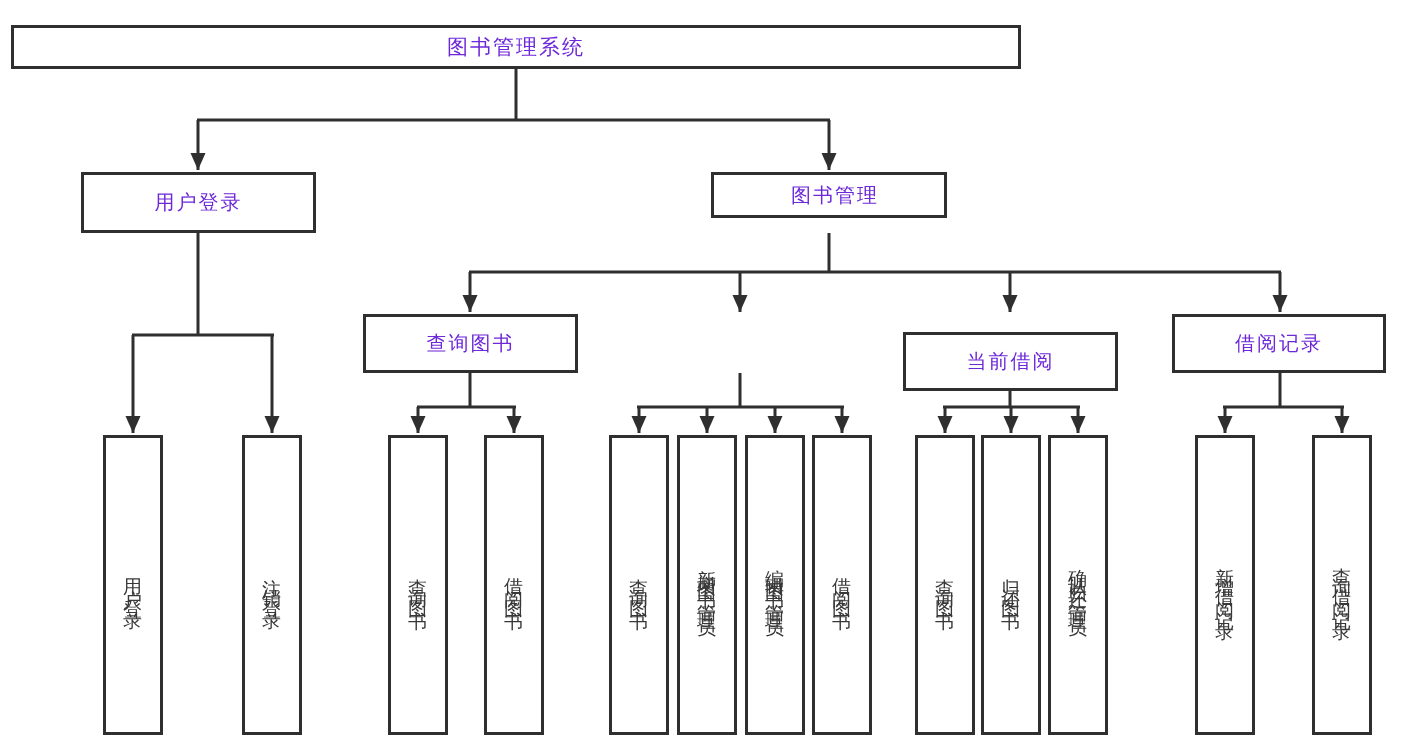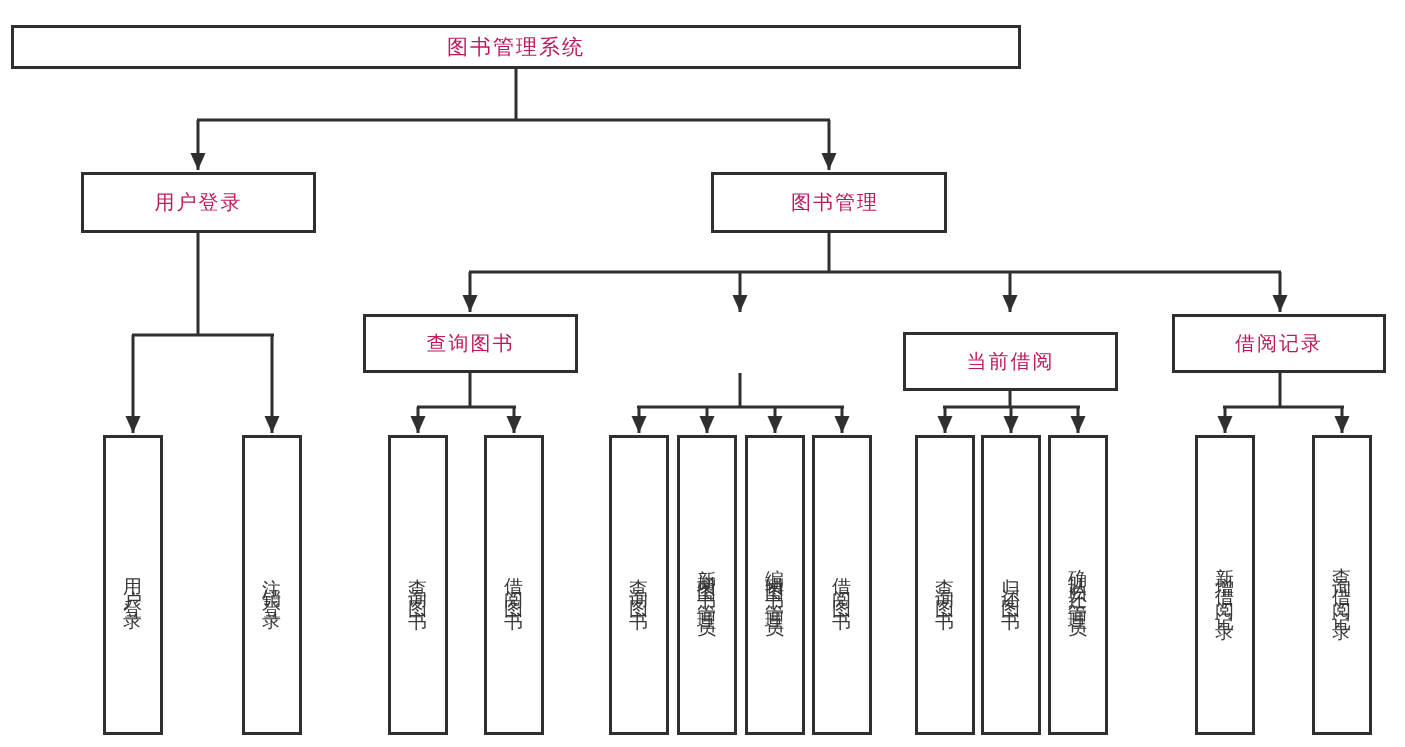--- a/index.html
+++ b/index.html
@@ -4,21 +4,21 @@
 <style>
   html,body{margin:0;padding:0;background:#ffffff;}
   #canvas{
     position:relative;width:1405px;height:747px;background:#ffffff;
     font-family:"Liberation Sans","DejaVu Sans",sans-serif;overflow:hidden;
   }
   #edges{position:absolute;left:0;top:0;width:1405px;height:747px;}
   .box{
     position:absolute;box-sizing:border-box;border:3px solid #2f2f2f;background:#ffffff;
     display:flex;align-items:center;justify-content:center;
-    color:#be185d;font-size:20px;letter-spacing:2px;white-space:nowrap;
+    color:#6d28d9;font-size:20px;letter-spacing:2px;white-space:nowrap;
   }
   .vbox{
     position:absolute;box-sizing:border-box;border:3px solid #2f2f2f;background:#ffffff;
     display:flex;align-items:center;justify-content:center;
     writing-mode:vertical-rl;
     color:#383838;font-size:19px;letter-spacing:11px;line-height:1;
   }
   .vbox.long{letter-spacing:7px;}
   .root{font-size:21px;}
   #watermark{
@@ -89,21 +89,21 @@
       <path d="M1280 373 V407"></path>
       <path d="M1223 407 H1344"></path>
       <path d="M1225 407 V433" marker-end="url(#arrow)"></path>
       <path d="M1342 407 V433" marker-end="url(#arrow)"></path>
     </g>
   </svg>
 
   <div class="box root" style="left:11px;top:25px;width:1010px;height:44px;">图书管理系统</div>
 
   <div class="box" style="left:81px;top:172px;width:235px;height:61px;">用户登录</div>
-  <div class="box" style="left:711px;top:172px;width:236px;height:61px;padding-left:12px;">图书管理</div>
+  <div class="box" style="left:711px;top:172px;width:236px;height:46px;padding-left:12px;">图书管理</div>
 
   <div class="box" style="left:363px;top:314px;width:215px;height:59px;">查询图书</div>
   <div class="box" style="left:903px;top:332px;width:215px;height:59px;">当前借阅</div>
   <div class="box" style="left:1172px;top:314px;width:214px;height:59px;">借阅记录</div>
 
   <div class="vbox" style="left:103px;top:435px;width:60px;height:300px;">用户登录</div>
   <div class="vbox" style="left:242px;top:435px;width:60px;height:300px;">注销登录</div>
 
   <div class="vbox" style="left:388px;top:435px;width:60px;height:300px;">查询图书</div>
   <div class="vbox" style="left:484px;top:435px;width:60px;height:300px;">借阅图书</div>

